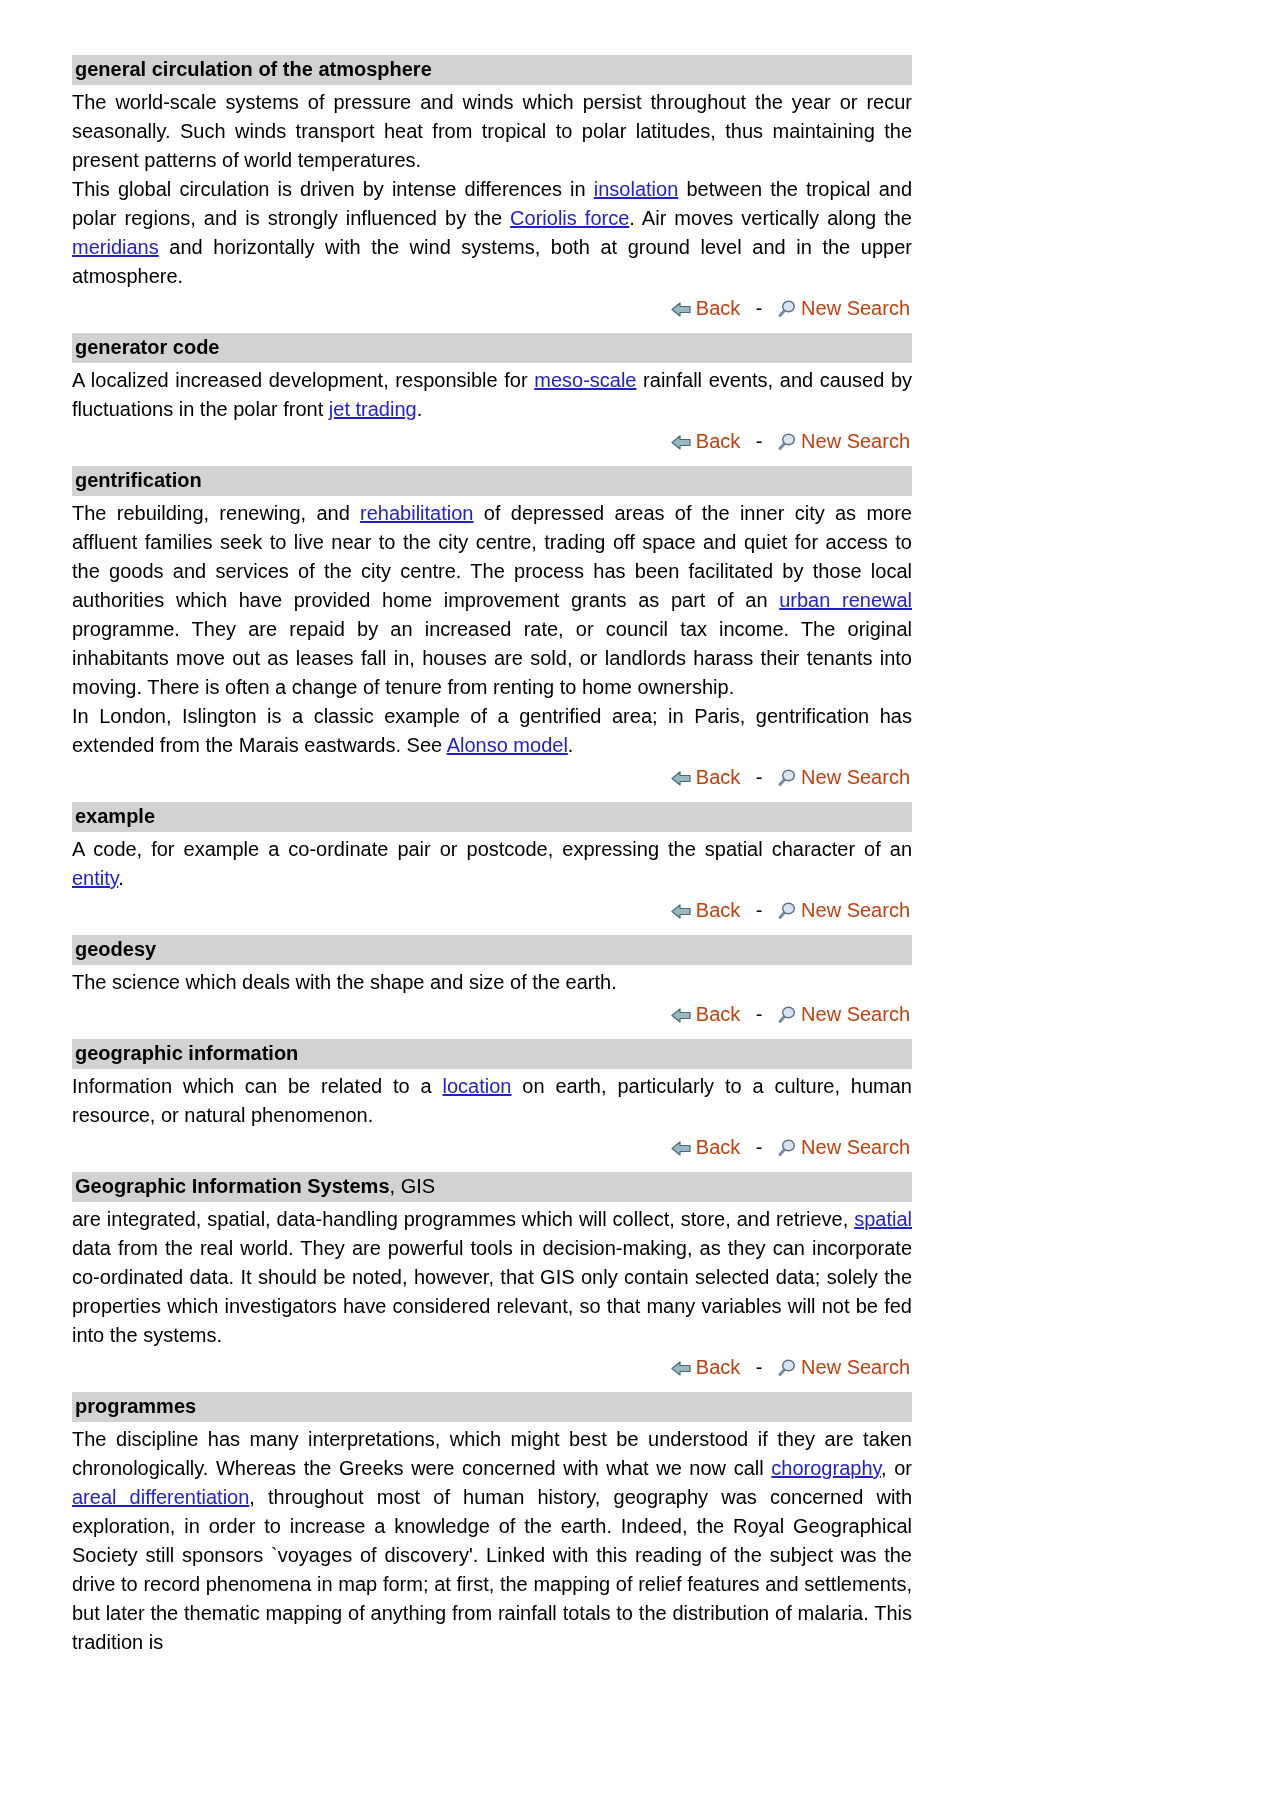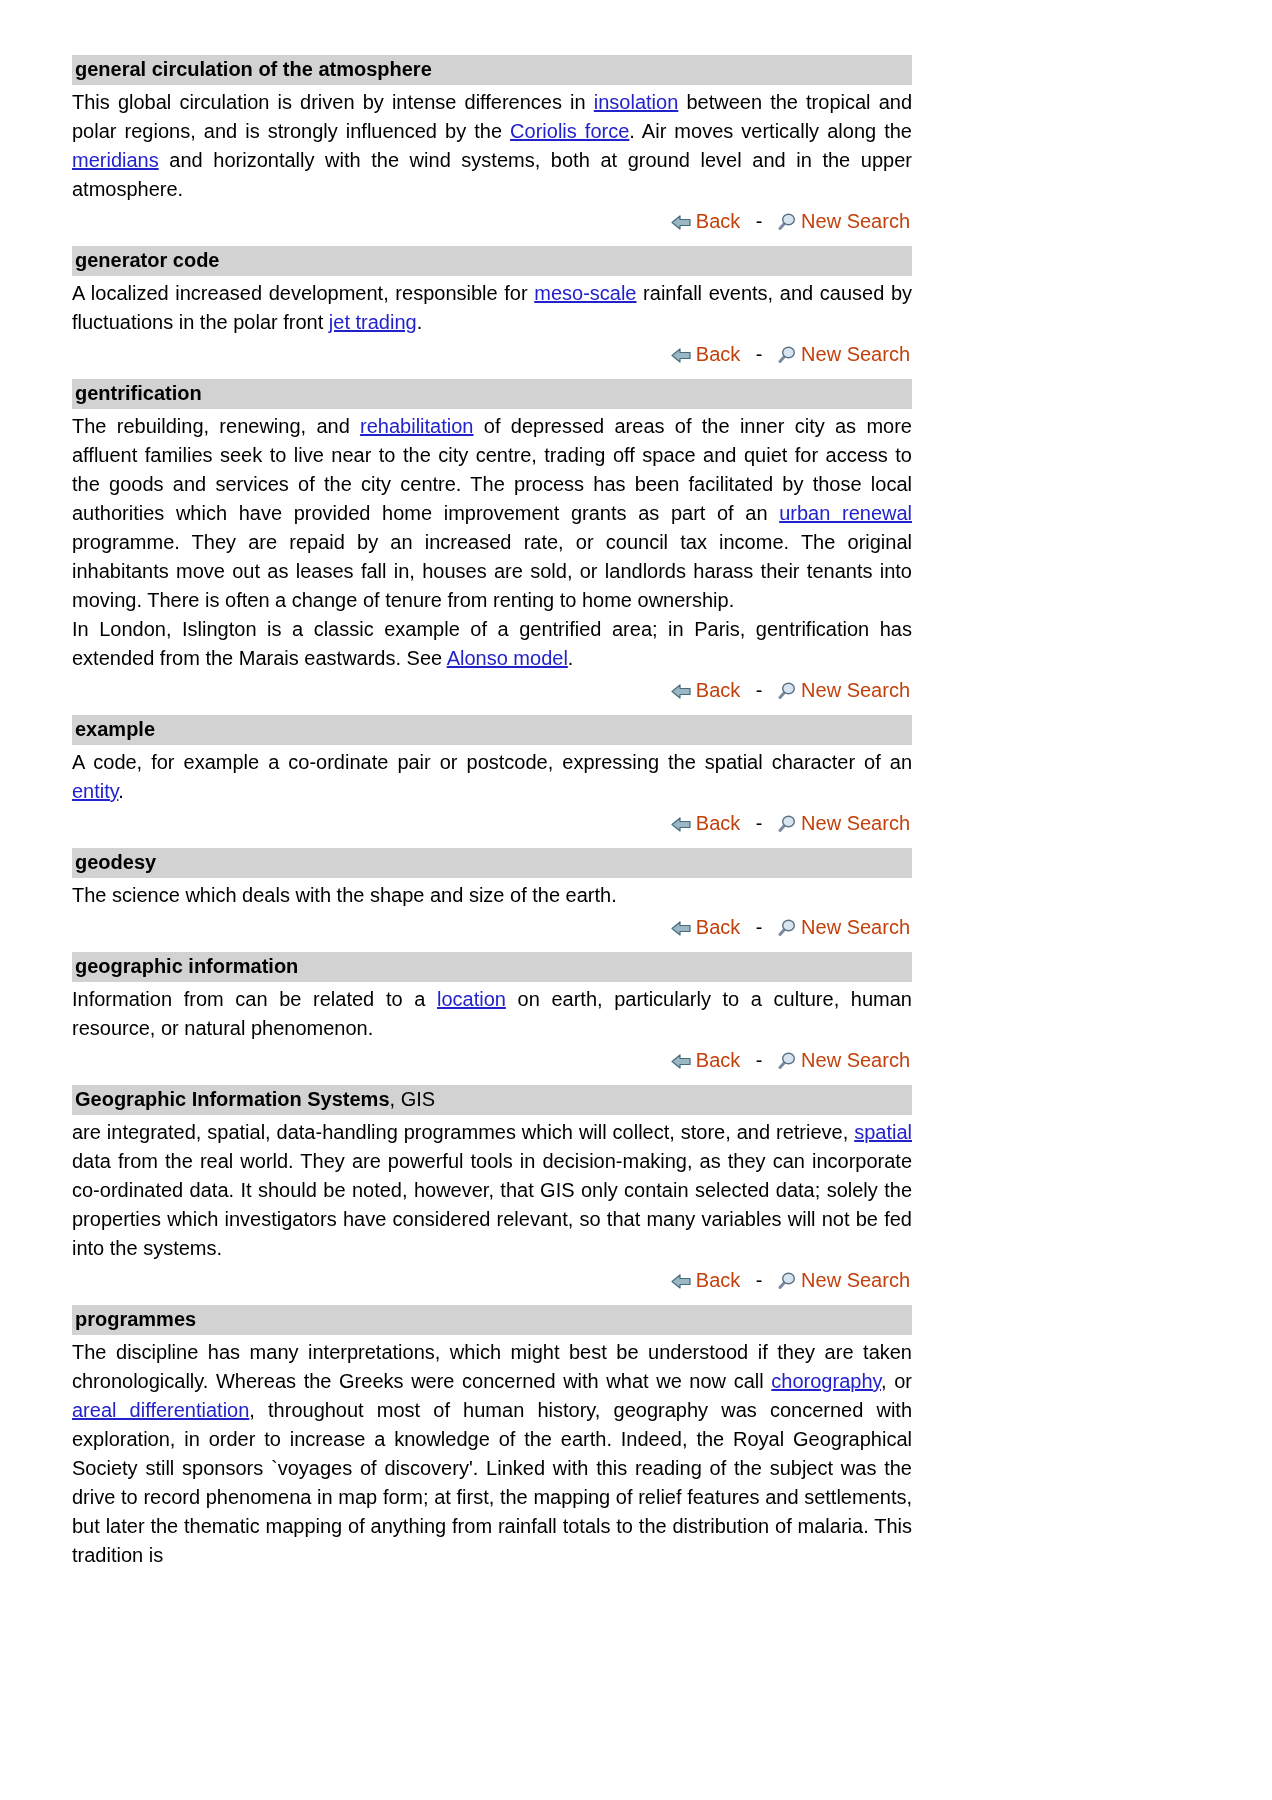--- a/index.html
+++ b/index.html
@@ -61,20 +61,21 @@
 </head>
 <body>
 
 <div class="page">
   <div id="entries">
   <div class="entry">
     <div class="term-bar">
       <span class="term-text">general circulation of the atmosphere</span><span class="term-suffix"></span>
     </div>
     <div class="entry-body">
+          <p class="def"><span>The world-scale systems of pressure and winds which persist throughout the year or recur seasonally. Such winds transport heat from tropical to polar latitudes, thus maintaining the present patterns of world temperatures.</span></p>
           <p class="def"><span>This global circulation is driven by intense differences in </span><a class="xref" href="#">insolation</a><span> between the tropical and polar regions, and is strongly influenced by the </span><a class="xref" href="#">Coriolis force</a><span>. Air moves vertically along the </span><a class="xref" href="#">meridians</a><span> and horizontally with the wind systems, both at ground level and in the upper atmosphere.</span></p>
         </div>
     <div class="nav-line">
       <a class="nav-link">
         <span class="icon">
           <svg width="20" height="15" viewBox="0 0 20 15" aria-hidden="true">
             <path d="M1 7.5 L9 1 L9 4.5 L19 4.5 L19 10.5 L9 10.5 L9 14 Z" fill="#9ab8c4" stroke="#456b7a" stroke-width="1.2" stroke-linejoin="round"></path>
           </svg>
         </span><span>Back</span>
       </a><span class="nav-sep">-</span><a class="nav-link">
@@ -187,21 +188,21 @@
         </span><span>New Search</span>
       </a>
     </div>
   </div>
 
   <div class="entry">
     <div class="term-bar">
       <span class="term-text">geographic information</span><span class="term-suffix"></span>
     </div>
     <div class="entry-body">
-          <p class="def"><span>Information from can be related to a </span><a class="xref" href="#">location</a><span> on earth, particularly to a culture, human resource, or natural phenomenon.</span></p>
+          <p class="def"><span>Information which can be related to a </span><a class="xref" href="#">location</a><span> on earth, particularly to a culture, human resource, or natural phenomenon.</span></p>
         </div>
     <div class="nav-line">
       <a class="nav-link">
         <span class="icon">
           <svg width="20" height="15" viewBox="0 0 20 15" aria-hidden="true">
             <path d="M1 7.5 L9 1 L9 4.5 L19 4.5 L19 10.5 L9 10.5 L9 14 Z" fill="#9ab8c4" stroke="#456b7a" stroke-width="1.2" stroke-linejoin="round"></path>
           </svg>
         </span><span>Back</span>
       </a><span class="nav-sep">-</span><a class="nav-link">
         <span class="icon">

